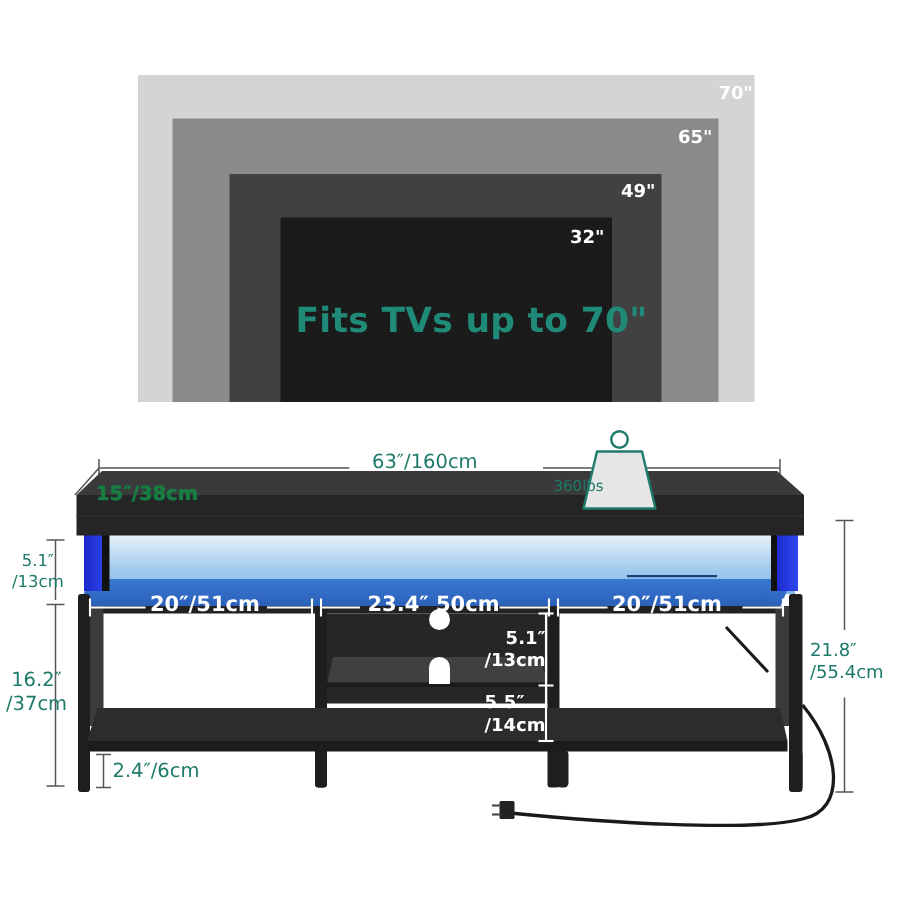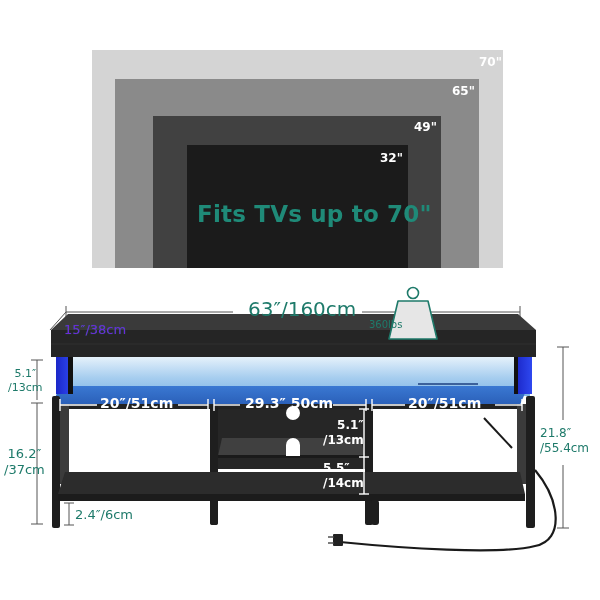--- a/index.html
+++ b/index.html
@@ -140,40 +140,40 @@
     <line x1="359" y1="457" x2="369" y2="457"></line>
     <line x1="359" y1="494" x2="369" y2="494"></line>
   </g>
 
   <g>
     <circle cx="413" cy="293" r="5.5" fill="#ffffff" stroke="#1e7a6a" stroke-width="1.6"></circle>
     <path d="M398 301 L428 301 L437 339 L389 339 Z" fill="#e6e6e6" stroke="#1e7a6a" stroke-width="1.6" stroke-linejoin="round"></path>
   </g>
 </svg>
 
-<div class="dim-text dim-teal" style="left:248px;top:300px;font-size:20px;line-height:18px;">63″/160cm</div>
-<div class="dim-text" style="left:64px;top:323px;font-size:13px;color:#6d28d9;font-weight:normal;text-shadow:0 0 1px #1e7a6a;">15″/38cm</div>
+<div class="dim-text dim-teal" style="left:248px;top:300px;font-size:13px;line-height:18px;">63″/160cm</div>
+<div class="dim-text" style="left:64px;top:323px;font-size:13px;color:#15803d;font-weight:bold;text-shadow:0 0 1px #1e7a6a;">15″/38cm</div>
 <div class="dim-text dim-teal" style="left:369px;top:318px;font-size:10px;">360lbs</div>
 
 <div class="dim-text dim-teal" style="left:8px;top:367px;text-align:center;font-size:11px;">
   <div>5.1″</div>
   <div>/13cm</div>
 </div>
 <div class="dim-text dim-teal" style="left:4px;top:446px;text-align:center;font-size:13px;line-height:16px;">
   <div>16.2″</div>
   <div>/37cm</div>
 </div>
 <div class="dim-text dim-teal" style="left:75px;top:508px;font-size:13px;">2.4″/6cm</div>
 <div class="dim-text dim-teal" style="left:540px;top:426px;font-size:12px;line-height:15px;">
   <div>21.8″</div>
   <div>/55.4cm</div>
 </div>
 
 <div class="dim-text dim-white" style="left:100px;top:396px;font-size:14px;">20″/51cm</div>
-<div class="dim-text dim-white" style="left:245px;top:396px;font-size:14px;">29.3″ 50cm</div>
+<div class="dim-text dim-white" style="left:245px;top:396px;font-size:14px;">23.4″ 50cm</div>
 <div class="dim-text dim-white" style="left:408px;top:396px;font-size:14px;">20″/51cm</div>
 
 <div class="dim-text dim-white" style="left:323px;top:418px;text-align:right;font-size:12px;line-height:15px;">
   <div>5.1″</div>
   <div>/13cm</div>
 </div>
 <div class="dim-text dim-white" style="left:323px;top:461px;text-align:left;font-size:12px;line-height:15px;">
   <div>5.5″</div>
   <div>/14cm</div>
 </div>

